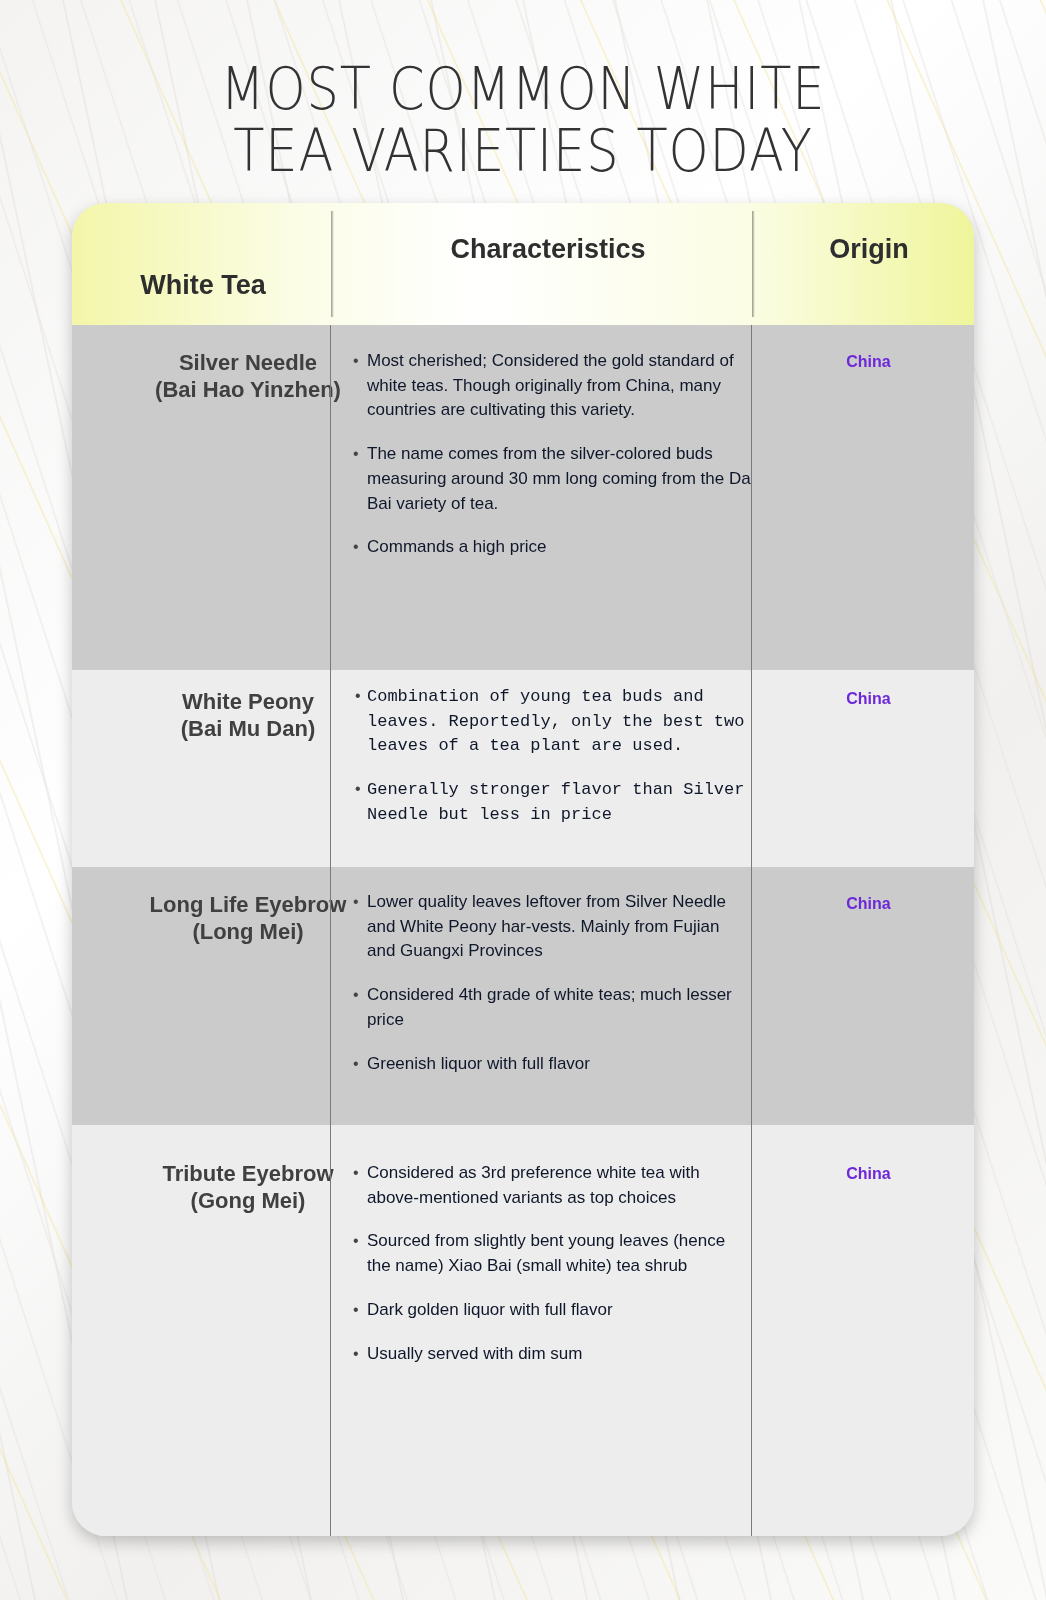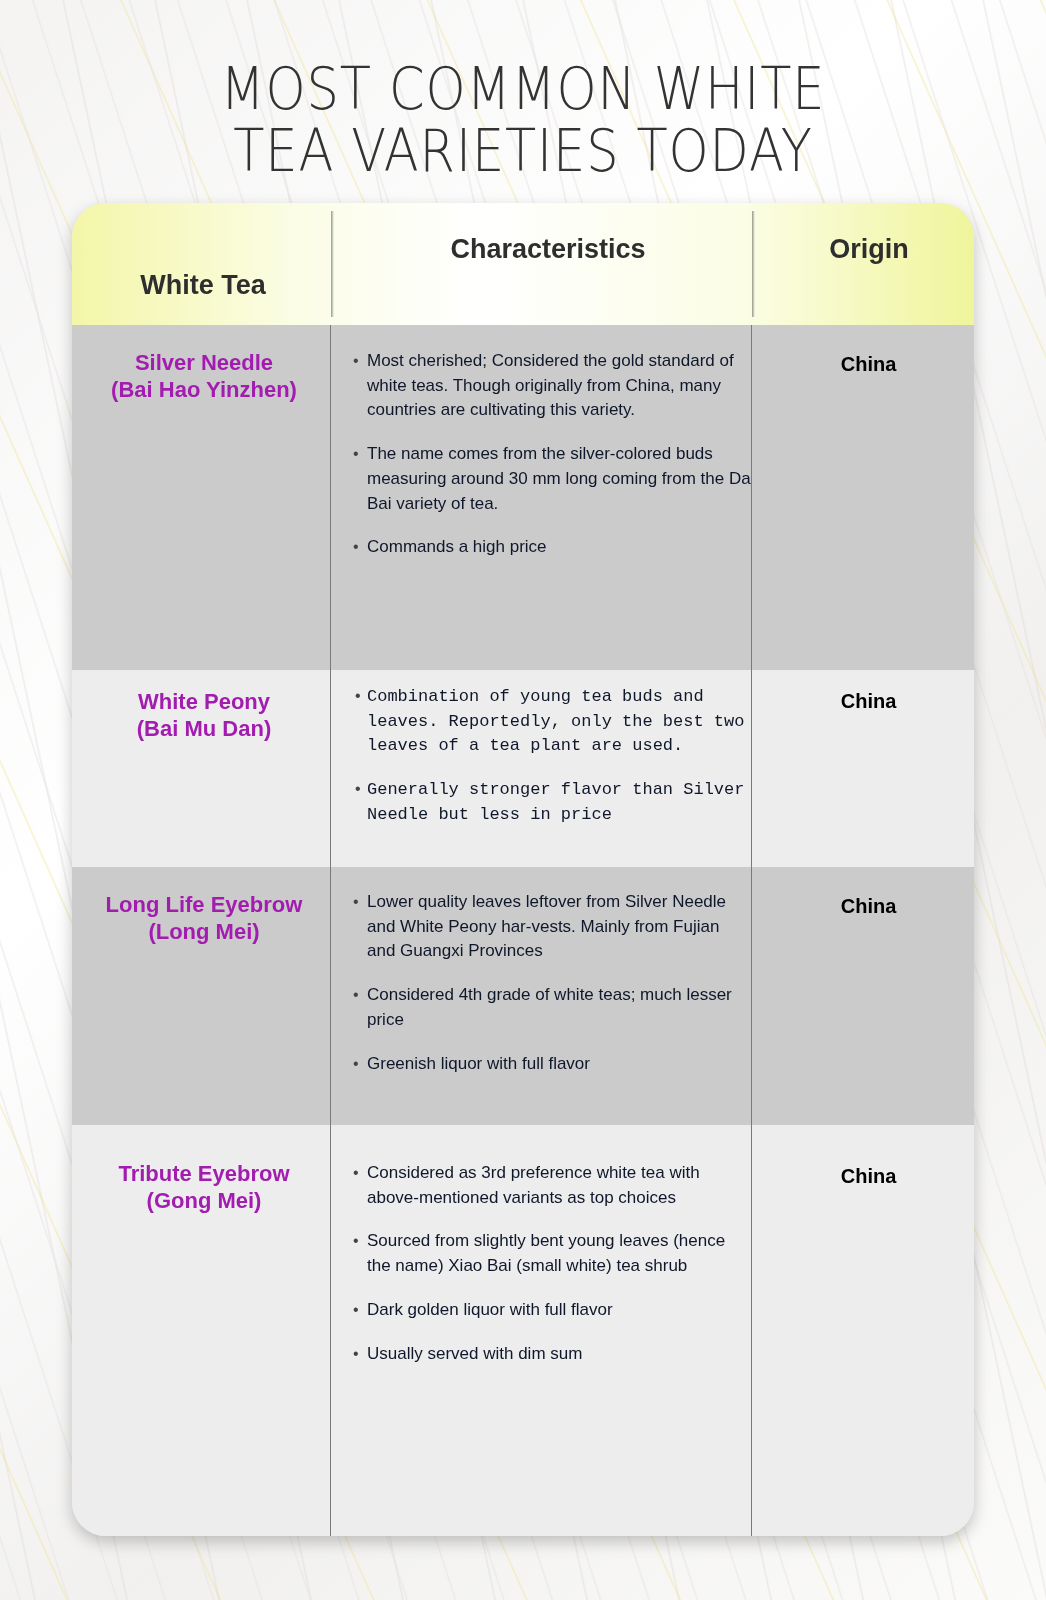--- a/index.html
+++ b/index.html
@@ -40,26 +40,26 @@
   .hdiv {
     position: absolute; top: 8px; width: 3px; height: 106px;
     background: linear-gradient(90deg, rgba(60,70,60,0.55), rgba(255,255,255,0));
   }
   .row { position: absolute; left: 0; width: 902px; }
   .row.dark { background: #cbcbcb; }
   .row.light { background: #ededed; }
   .cell { position: absolute; top: 0; height: 100%; }
   .variety {
     left: 0; width: 264px; text-align: center;
-    font-weight: bold; font-size: 22px; line-height: 27px; color: #a21caf;
+    font-weight: bold; font-size: 22px; line-height: 27px; color: #404040; padding-left: 44px;
   }
   .chars { left: 265px; width: 425px; }
   .origin {
     left: 691px; width: 211px; text-align: center;
-    font-weight: bold; font-size: 20px; color: #000000;
+    font-weight: bold; font-size: 16px; color: #6d28d9;
   }
   .vline { position: absolute; top: 122px; width: 1px; height: 1211px; background: #7a7a7a; }
   ul.bullets { list-style: none; margin: 0; padding: 0; }
   ul.bullets li {
     position: relative; padding-left: 30px; padding-right: 10px;
     font-size: 17px; line-height: 24.7px; color: #0f172a;
     margin-bottom: 19px;
   }
   ul.bullets li::before {
     content: "\2022"; position: absolute; left: 16px; top: 0; font-size: 16px; color: #444;

